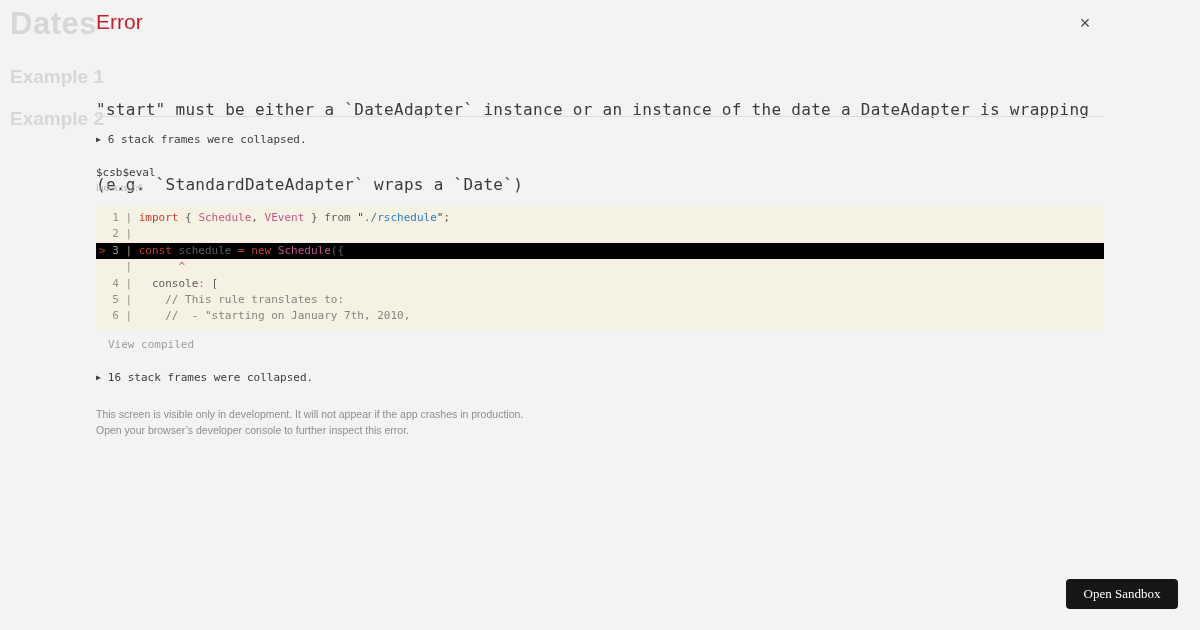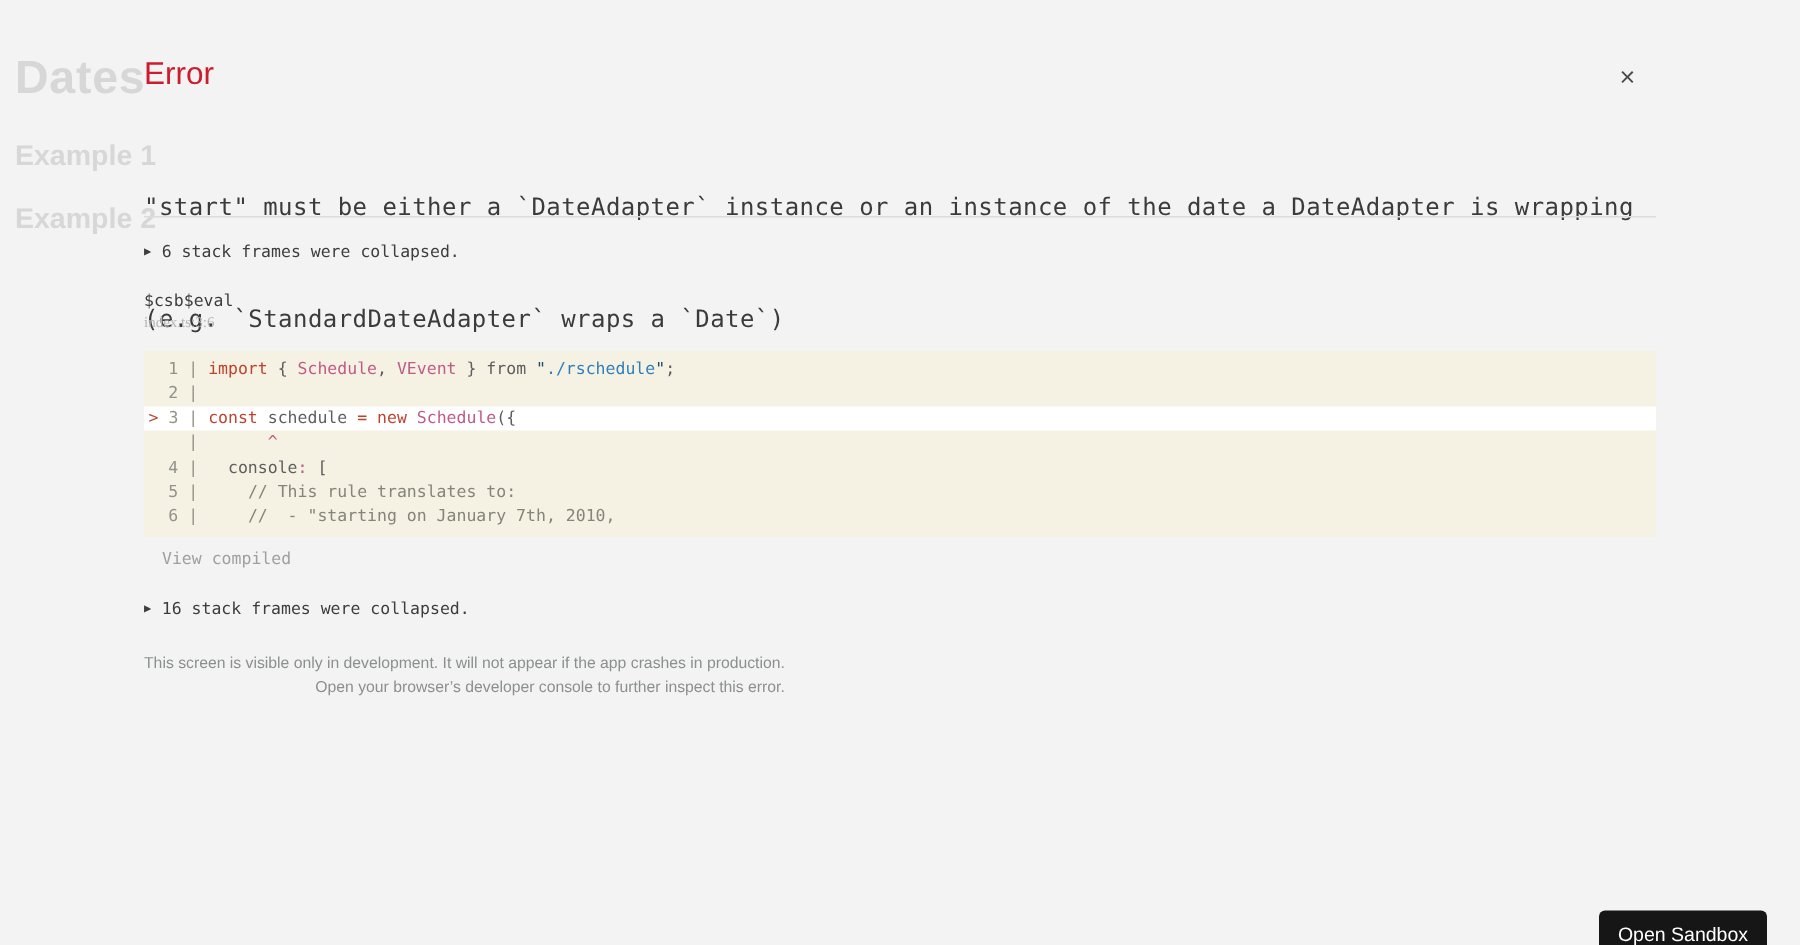--- a/index.html
+++ b/index.html
@@ -4,21 +4,21 @@
 <style>
   html, body {
     margin: 0;
     padding: 0;
     width: 1200px;
     height: 630px;
     background: #f4f3f3;
     font-family: "Liberation Sans", sans-serif;
     overflow: hidden;
   }
-  .stage { position: absolute; left: 0; top: 0; width: 1200px; height: 486px; margin-top: 28px; }
+  .stage { position: absolute; left: 0; top: 0; width: 1200px; height: 486px; }
 
   
   .bg-title   { position: absolute; left: 10px; top: 6px;  font-size: 31px; font-weight: bold; color: #d7d7d7; letter-spacing: .5px; }
   .bg-head-1  { position: absolute; left: 10px; top: 66px; font-size: 19px; font-weight: bold; color: #d7d7d7; }
   .bg-head-2  { position: absolute; left: 10px; top: 108px; font-size: 19px; font-weight: bold; color: #d7d7d7; }
 
   
   .overlay { position: absolute; left: 96px; top: 0; width: 1008px; height: 630px; }
 
   .err-title { position: absolute; left: 0; top: 10px; font-size: 21px; font-weight: 400; color: #cb1d2c; }
@@ -49,43 +49,43 @@
 
   .frame-fn  { position: absolute; left: 0; top: 166px; font-family: "DejaVu Sans Mono", monospace; font-size: 11px; color: #3d3d3d; }
   .frame-loc { position: absolute; left: 0; top: 182px; font-family: Liberation Serif, serif; font-size: 10px; color: #b5b5b5; }
 
   .code-frame {
     position: absolute; left: 0; top: 206px; width: 1008px;
     background: #f5f1e3; box-sizing: border-box; padding: 4px 0 5px 0;
     font-family: "DejaVu Sans Mono", monospace; font-size: 11px; line-height: 16.4px;
   }
   .code-line { white-space: pre; padding-left: 3px; }
-  .code-line.hl { background: #ffffff; }
+  .code-line.hl { background: #000000; }
   .t-gut   { color: #93938a; }
   .t-kw    { color: #c0432f; }
   .t-cls   { color: #c05a87; }
   .t-pln   { color: #5e5e5e; }
   .t-q     { color: #1d4e6b; }
   .t-str   { color: #2e7fbe; }
   .t-com   { color: #85857a; text-align: center; }
   .t-caret { color: #c05a87; }
 
   .view-compiled {
     position: absolute; left: 12px; top: 338px;
     font-family: "DejaVu Sans Mono", monospace; font-size: 11px; color: #9f9f9f;
     background: none; border: none; padding: 0; cursor: pointer;
   }
 
   .footer { position: absolute; left: 0; top: 406px; font-size: 10.5px; line-height: 16.3px; color: #8b8f90; }
-  .footer div { margin: 0; text-align: right; }
+  .footer div { margin: 0; }
 
   .open-sandbox {
     position: absolute; left: 1066px; top: 579px; width: 112px; height: 30px;
     background: #161616; color: #ffffff; border: none; border-radius: 4px;
-    font-family: Liberation Sans, sans-serif; font-size: 13px; cursor: pointer;
+    font-family: Liberation Serif, serif; font-size: 13px; cursor: pointer;
   }
 </style>
 </head>
 <body>
 
 <div class="stage">
 
   <div class="bg-title">Dates</div>
   <div class="bg-head-1">Example 1</div>
   <div class="bg-head-2">Example 2</div>

